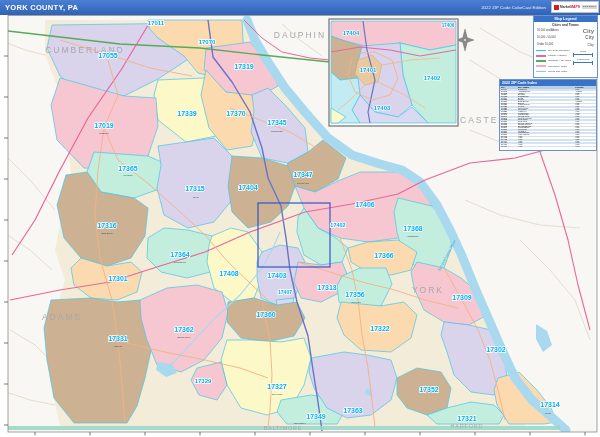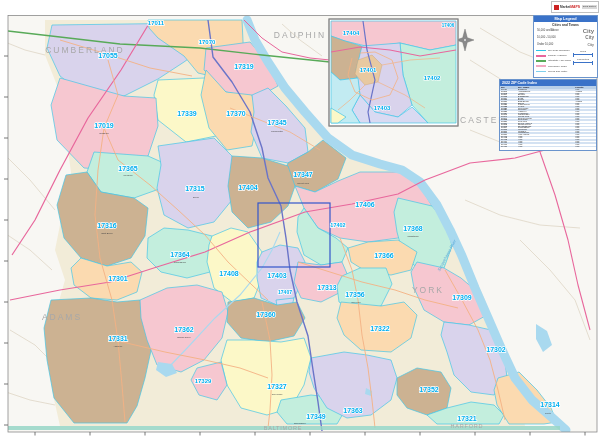--- a/index.html
+++ b/index.html
@@ -222,20 +222,24 @@
         <line x1="255" y1="432" x2="255" y2="435.5" stroke="#555" stroke-width="0.8"></line>
         <line x1="310" y1="432" x2="310" y2="435.5" stroke="#555" stroke-width="0.8"></line>
         <line x1="365" y1="432" x2="365" y2="435.5" stroke="#555" stroke-width="0.8"></line>
         <line x1="420" y1="432" x2="420" y2="435.5" stroke="#555" stroke-width="0.8"></line>
         <line x1="475" y1="432" x2="475" y2="435.5" stroke="#555" stroke-width="0.8"></line>
         <line x1="530" y1="432" x2="530" y2="435.5" stroke="#555" stroke-width="0.8"></line>
         <line x1="585" y1="432" x2="585" y2="435.5" stroke="#555" stroke-width="0.8"></line>
       </svg>
   </div>
 
+  <div id="hdr">
+    <span class="t">YORK COUNTY, PA</span>
+    <span class="e">2022 ZIP Code ColorCast Edition</span>
+  </div>
   <div id="logo">
     <span class="ic"></span>
     <span class="ba">Market</span>
     <span class="bb">MAPS</span>
     <span class="tag">2022 Edition</span>
   </div>
 
   <div id="legend">
     <div class="bar">Map Legend</div>
     <div class="cityh">Cities and Towns</div>

